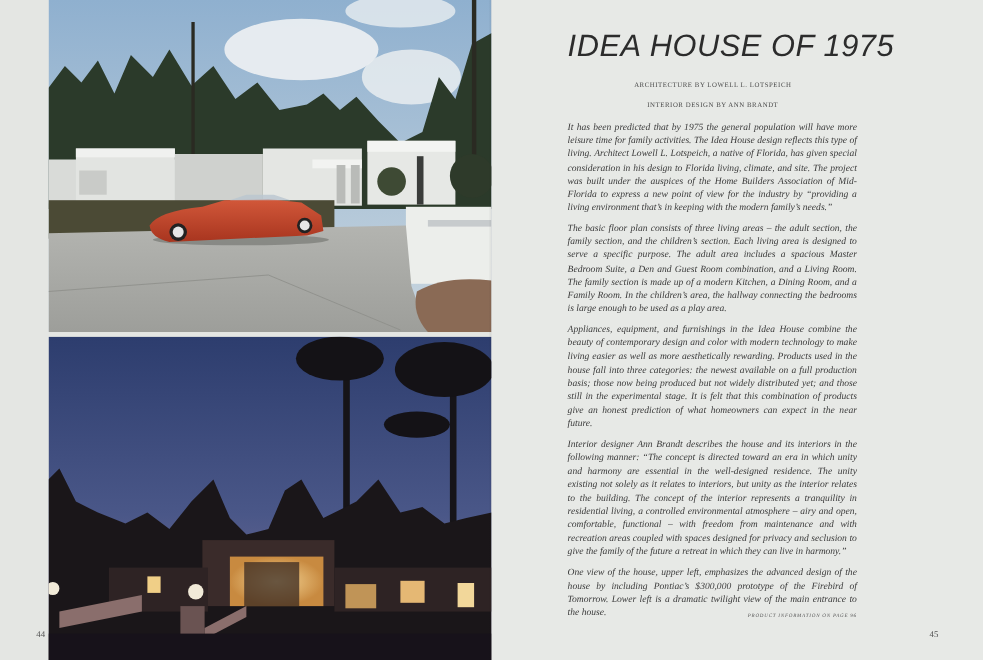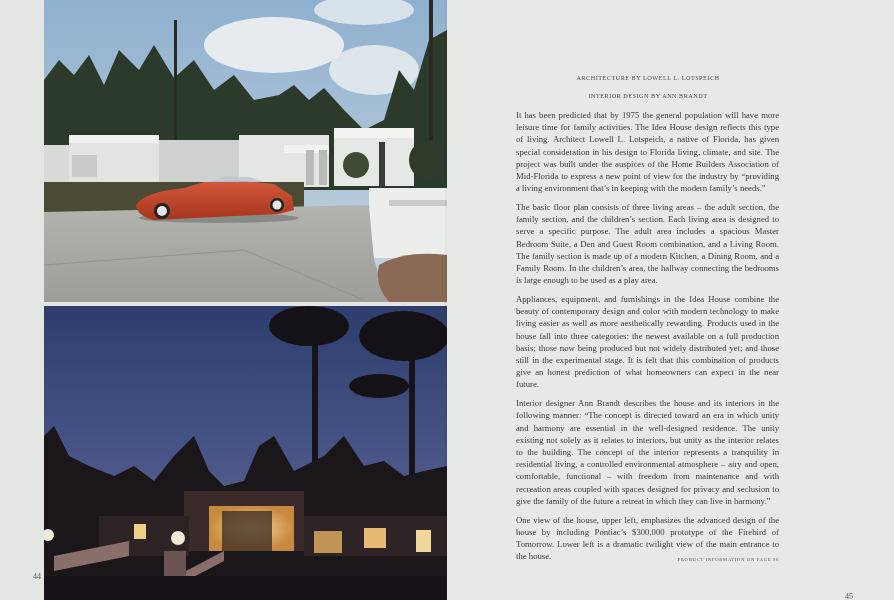--- a/index.html
+++ b/index.html
@@ -9,29 +9,29 @@
   .page-right { position:absolute; left:447px; top:0; width:447px; height:600px; background:#e7e9e6; }
   .gutter { position:absolute; left:445px; top:0; width:8px; height:600px; background:linear-gradient(90deg, rgba(0,0,0,0.05), rgba(0,0,0,0)); }
 
   .photo { position:absolute; left:44px; width:403px; overflow:hidden; }
   .photo svg { display:block; width:100%; height:100%; }
   .photo-top { top:0; height:302px; }
   .photo-bottom { top:306px; height:294px; }
 
   .folio { position:absolute; font-size:8px; color:#555; font-family:"Liberation Serif", serif; }
   .folio-left { left:33px; top:572px; }
-  .folio-right { left:845px; top:572px;margin-top:20px; }
+  .folio-right { left:845px; top:572px; }
 
   .title { position:absolute; left:516px; top:26px; font-family:"Liberation Sans", sans-serif; font-style:italic; font-weight:normal; font-size:28px; letter-spacing:0.5px; color:#2c2c2c; margin:0; white-space:nowrap; }
   .credit { position:absolute; left:516px; width:264px; text-align:center; font-size:6.2px; letter-spacing:0.5px; color:#4a4a4a; text-transform:uppercase; }
   .credit-1 { top:74px; }
   .credit-2 { top:92px; }
 
   .body-text { position:absolute; left:516px; top:109px; width:263px; font-size:8.7px; line-height:12.2px; color:#3a3a3a; text-align:justify; hyphens:manual; }
-  .body-text p { margin:0 0 6.6px 0; }
+  .body-text p { margin:0 0 6.6px 0;font-style:italic; }
   .product-note { float:right; font-size:4.6px; letter-spacing:0.7px; color:#555; text-transform:uppercase; margin-top:4px; }
 </style>
 </head>
 <body>
 
 <div class="spread">
   <div class="page-left">
     <div class="photo photo-top">
       <svg viewBox="0 0 403 302" preserveAspectRatio="none">
         <defs>
@@ -137,20 +137,21 @@
       </svg>
     </div>
 
     <div class="folio folio-left">44</div>
   </div>
 
   <div class="gutter"></div>
 
   <div class="page-right"></div>
 
+  <h1 class="title">IDEA HOUSE OF 1975</h1>
   <div class="credit credit-1">Architecture by Lowell L. Lotspeich</div>
   <div class="credit credit-2">Interior design by Ann Brandt</div>
 
   <div class="body-text">
     <p>It has been predicted that by 1975 the general population will have more leisure time for family activities. The Idea House design reflects this type of living. Architect Lowell L. Lotspeich, a native of Florida, has given special consideration in his design to Florida living, cli­mate, and site. The project was built under the auspices of the Home Builders Association of Mid-Florida to express a new point of view for the industry by “providing a living environment that’s in keeping with the modern family’s needs.”</p>
     <p>The basic floor plan consists of three living areas – the adult section, the family section, and the children’s section. Each living area is de­signed to serve a specific purpose. The adult area includes a spacious Master Bedroom Suite, a Den and Guest Room combination, and a Living Room. The family section is made up of a modern Kitchen, a Dining Room, and a Family Room. In the children’s area, the hallway connecting the bedrooms is large enough to be used as a play area.</p>
     <p>Appliances, equipment, and furnishings in the Idea House combine the beauty of contemporary design and color with modern technology to make living easier as well as more aesthetically rewarding. Products used in the house fall into three categories: the newest available on a full production basis; those now being produced but not widely distributed yet; and those still in the experimental stage. It is felt that this combination of products give an honest prediction of what home­owners can expect in the near future.</p>
     <p>Interior designer Ann Brandt describes the house and its interiors in the following manner: “The concept is directed toward an era in which unity and harmony are essential in the well-designed residence. The unity existing not solely as it relates to interiors, but unity as the interior relates to the building. The concept of the interior represents a tranquility in residential living, a controlled environmental atmos­phere – airy and open, comfortable, functional – with freedom from maintenance and with recreation areas coupled with spaces designed for privacy and seclusion to give the family of the future a retreat in which they can live in harmony.”</p>
     <p><span>One view of the house, upper left, emphasizes the advanced design of the house by including Pontiac’s $300,000 prototype of the Fire­bird of Tomorrow. Lower left is a dramatic twilight view of the main entrance to the house.</span> <span class="product-note">Product information on page 96</span></p>
   </div>

